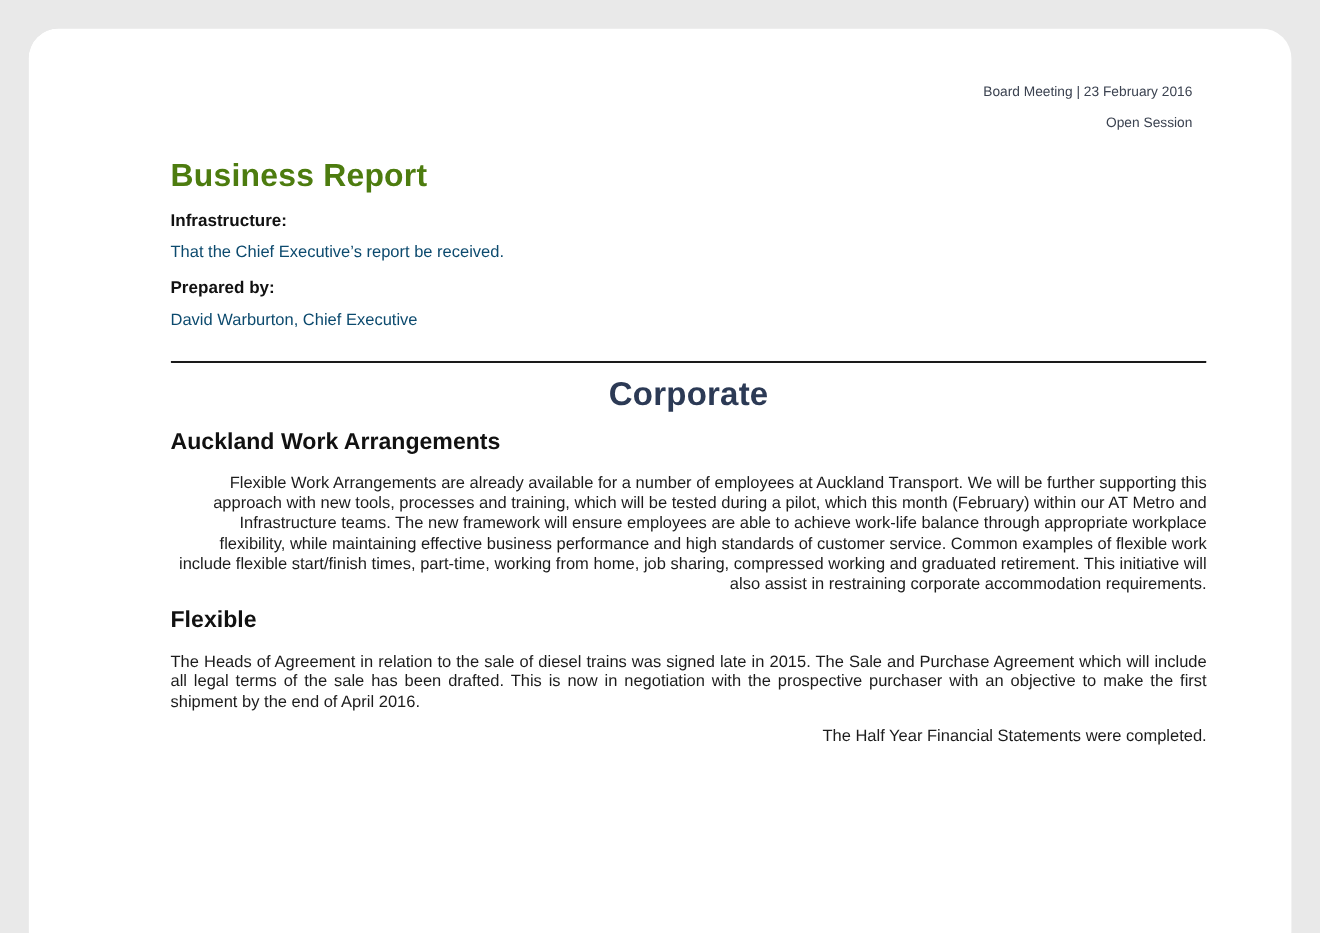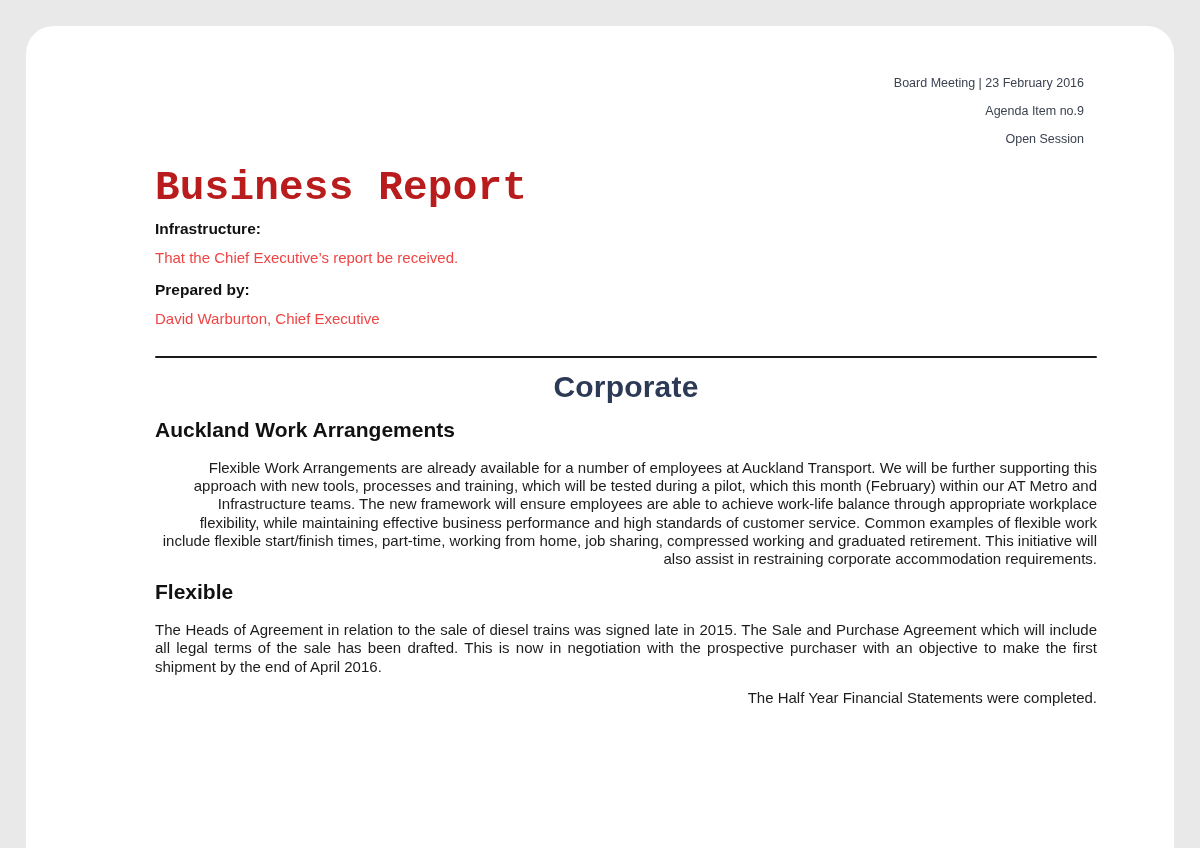--- a/index.html
+++ b/index.html
@@ -20,39 +20,38 @@
   }
   .doc-header {
     margin-top: 50px;
     text-align: right;
     font-size: 12.5px;
     line-height: 15px;
     color: #3b4250;
   }
   .doc-title {
     margin-top: 24px;
-    font-size: 41px;
+    font-size: 29px;
     line-height: 34px;
     font-weight: bold;
-    color: #b91c1c;
+    color: #4d7c0f;
     letter-spacing: 0.2px;
-    font-family: Liberation Mono, monospace;
   }
   .meta-label {
     margin-top: 16px;
     font-size: 15.5px;
     line-height: 16px;
     font-weight: bold;
     color: #111111;
   }
   .meta-text {
     margin-top: 11px;
     font-size: 15px;
     line-height: 16px;
-    color: #ef4444;
+    color: #0c4a6e;
   }
   .rule {
     margin-top: 29px;
     border: none;
     border-top: 2px solid #1a1a1a;
     height: 0;
   }
   .section-heading {
     margin-top: 11px;
     font-size: 30px;
@@ -87,21 +86,20 @@
   }
 </style>
 </head>
 <body>
 
 <div class="page">
   <div class="content">
 
     <div class="doc-header">
       <div>Board Meeting | 23 February 2016</div>
-      <div>Agenda Item no.9</div>
       <div>Open Session</div>
     </div>
 
     <div class="doc-title">Business Report</div>
 
     <div class="meta-label">Infrastructure:</div>
     <div class="meta-text">That the Chief Executive’s report be received.</div>
 
     <div class="meta-label">Prepared by:</div>
     <div class="meta-text">David Warburton, Chief Executive</div>

